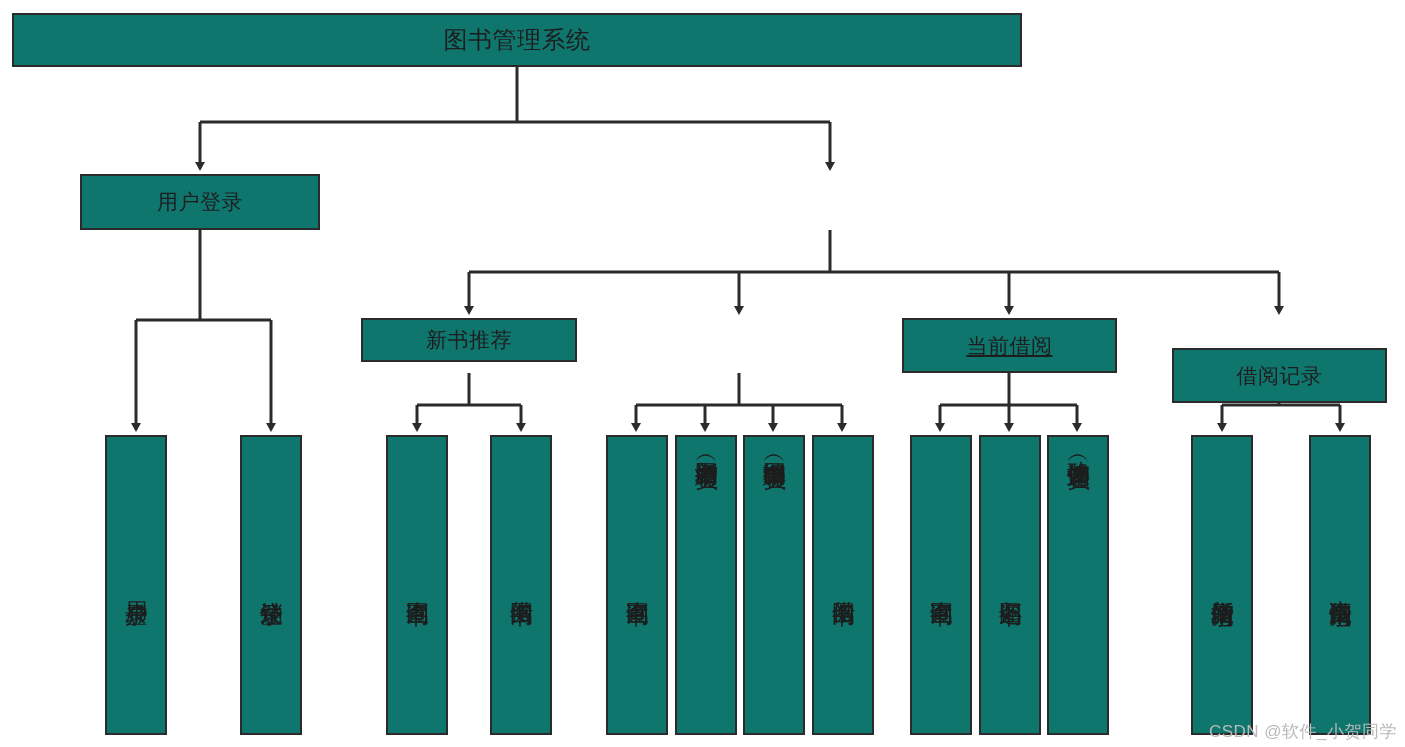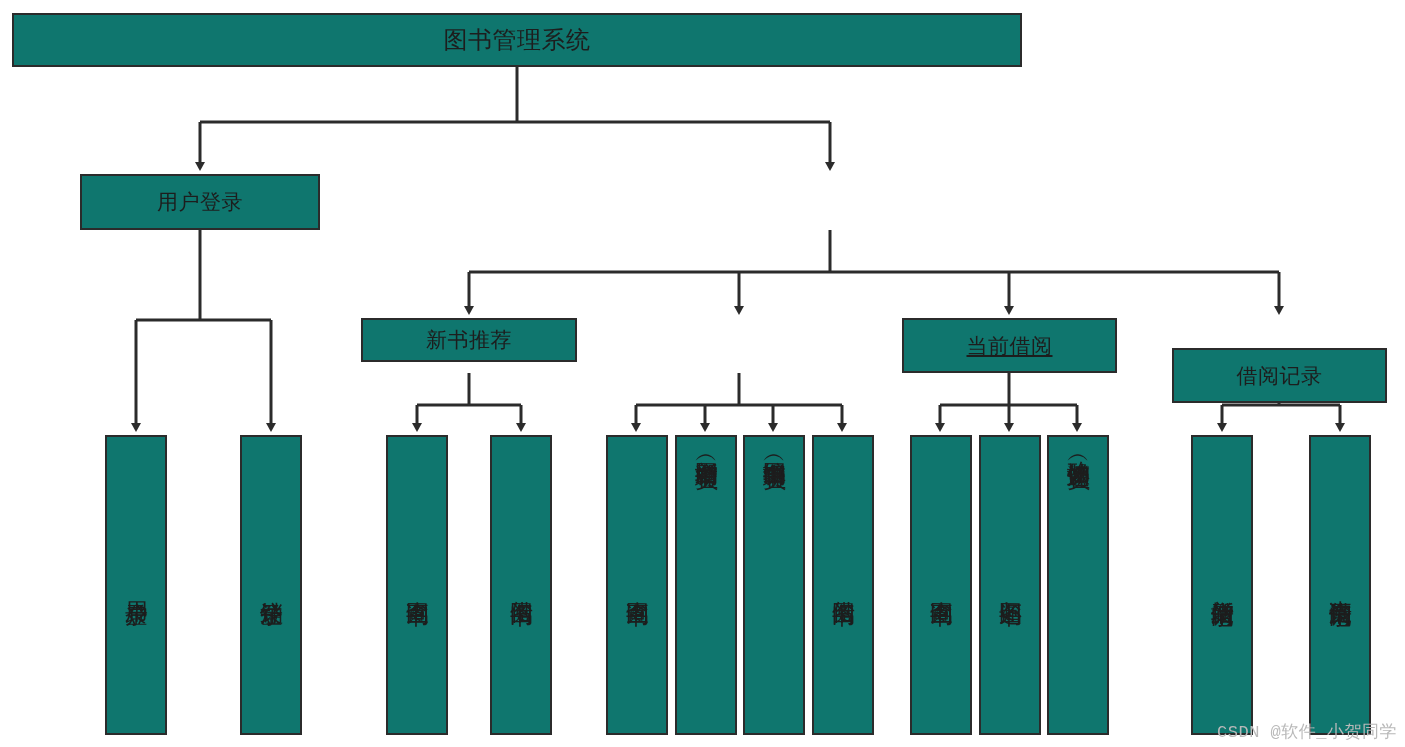--- a/index.html
+++ b/index.html
@@ -76,21 +76,20 @@
   
   #watermark {
     position: absolute;
     right: 8px;
     bottom: 4px;
     font-size: 17px;
     color: #b9b9b9;
     letter-spacing: 0.5px;
     z-index: 3;
     white-space: nowrap;
-    font-family: Liberation Mono, monospace;
   }
 </style>
 </head>
 <body>
 
 <div id="canvas">
 
   <svg id="wires" viewBox="0 0 1405 747" xmlns="http://www.w3.org/2000/svg">
     <defs>
       <marker id="arrow" markerWidth="9" markerHeight="10" refX="1" refY="5" orient="auto" markerUnits="userSpaceOnUse">

